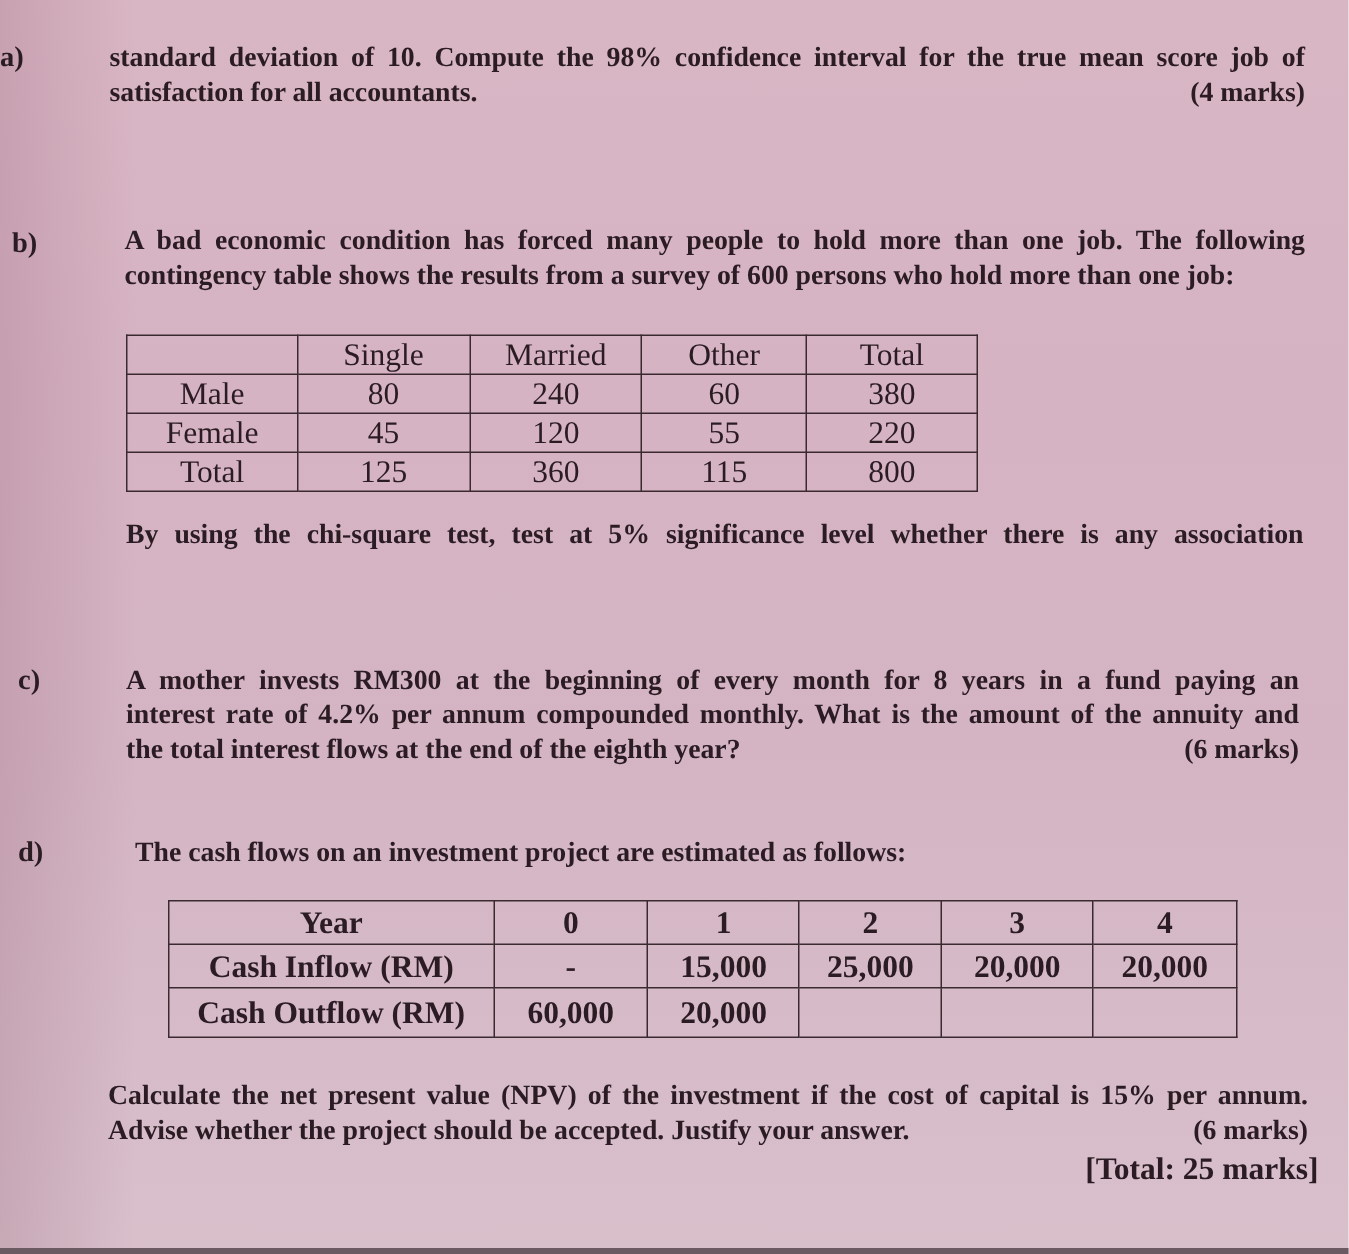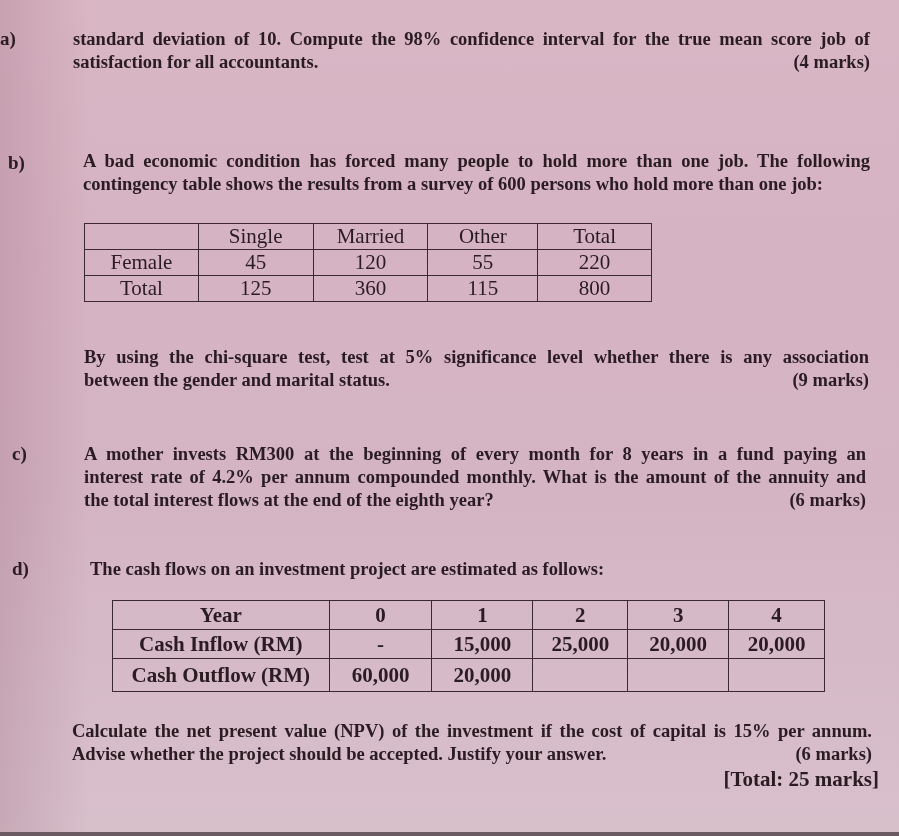--- a/index.html
+++ b/index.html
@@ -72,42 +72,45 @@
   </colgroup>
   <tbody>
       <tr>
     <td></td>
     <td>Single</td>
     <td>Married</td>
     <td>Other</td>
     <td>Total</td>
   </tr>
   <tr>
+    <td>Male</td>
+    <td>80</td>
+    <td>240</td>
+    <td>60</td>
+    <td>380</td>
+  </tr>
+  <tr>
     <td>Female</td>
     <td>45</td>
     <td>120</td>
     <td>55</td>
     <td>220</td>
   </tr>
   <tr>
     <td>Total</td>
     <td>125</td>
     <td>360</td>
     <td>115</td>
     <td>800</td>
   </tr>
 </tbody>
   </table>
 
 <div class="para" style="left:84px; top:346px; width:785px;">
   <span class="line">By using the chi-square test, test at 5% significance level whether there is any association</span>
-  <span class="line-wrap">
-    <span>between the gender and marital status.</span>
-    <span class="marks">(9 marks)</span>
-  </span>
 </div>
 
 <div class="q-label" style="left:12px; top:443px;">c)</div>
 <div class="para" style="left:84px; top:443px; width:782px;">
   <span class="line">A mother invests RM300 at the beginning of every month for 8 years in a fund paying an</span>
   <span class="line">interest rate of 4.2% per annum compounded monthly. What is the amount of the annuity and</span>
   <span class="line-wrap">
     <span>the total interest flows at the end of the eighth year?</span>
     <span class="marks">(6 marks)</span>
   </span>

